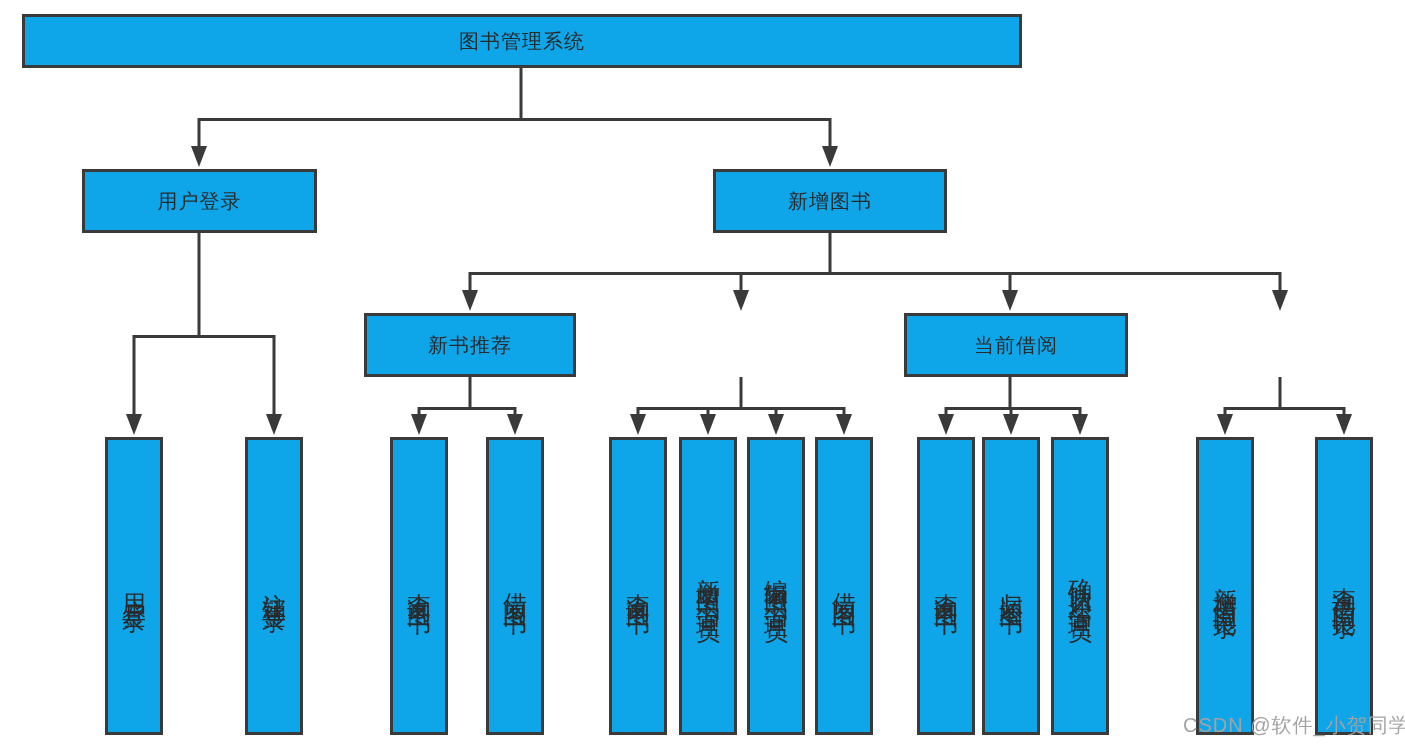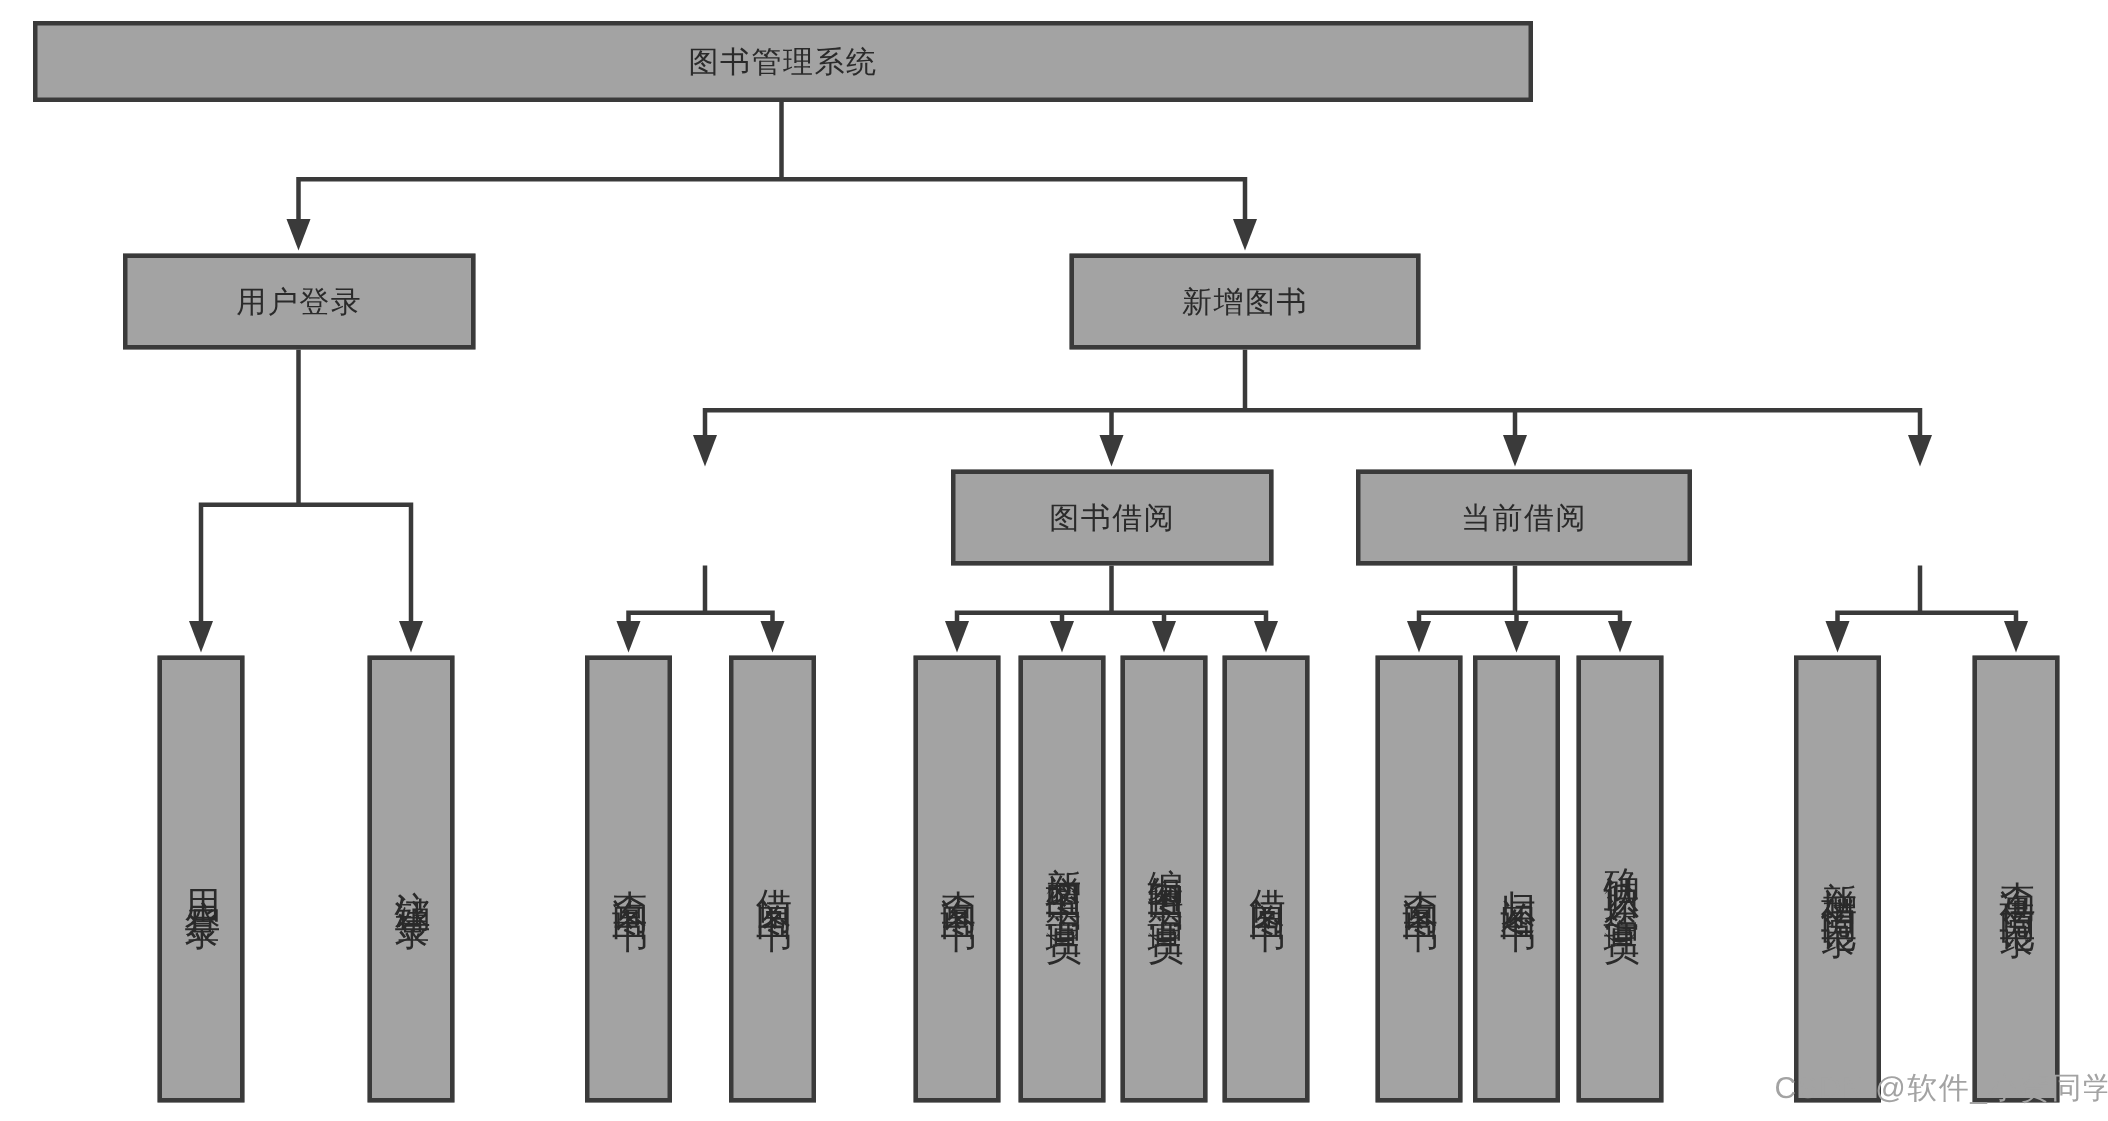--- a/index.html
+++ b/index.html
@@ -10,21 +10,21 @@
     font-family:"Liberation Sans","DejaVu Sans",sans-serif;
     overflow:hidden;
   }
   #wires{position:absolute;left:0;top:0;width:1405px;height:747px;}
   .cline{stroke:var(--line,#3a3a3a);stroke-width:3;fill:none;}
   .ahead{fill:var(--line,#3a3a3a);}
   .box{
     position:absolute;
     box-sizing:border-box;
     border:3px solid var(--line,#3a3a3a);
-    background:#a3a3a3;
+    background:#0ea5e9;
     display:flex;align-items:center;justify-content:center;
     color:var(--text,#2a2a2a);
   }
   .hbox{font-size:20px;letter-spacing:1px;}
   .vbox span{
     writing-mode:vertical-rl;
     text-orientation:mixed;
     font-size:24px;
     letter-spacing:6px;
     line-height:1;
@@ -101,22 +101,22 @@
     <span>图书管理系统</span>
   </div>
 
   <div class="box hbox" id="n-login">
     <span>用户登录</span>
   </div>
   <div class="box hbox" id="n-mgmt">
     <span>新增图书</span>
   </div>
 
-  <div class="box hbox" id="n-bor">
-    <span>图书借阅</span>
+  <div class="box hbox" id="n-new">
+    <span>新书推荐</span>
   </div>
   <div class="box hbox" id="n-cur">
     <span>当前借阅</span>
   </div>
 
   <div class="box vbox leaf" id="l-a1">
     <span>用户登录</span>
   </div>
   <div class="box vbox leaf" id="l-a2">
     <span>注销登录</span>

